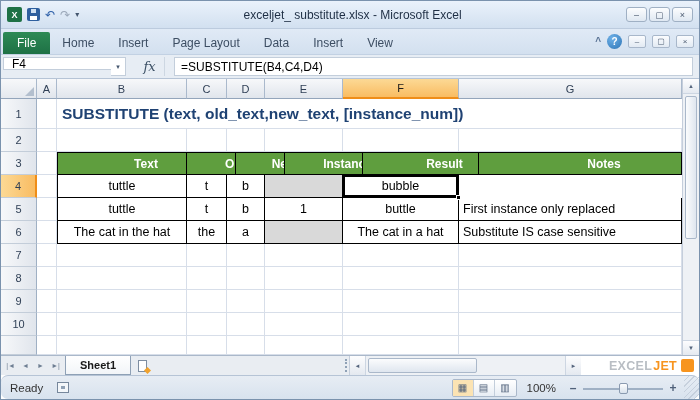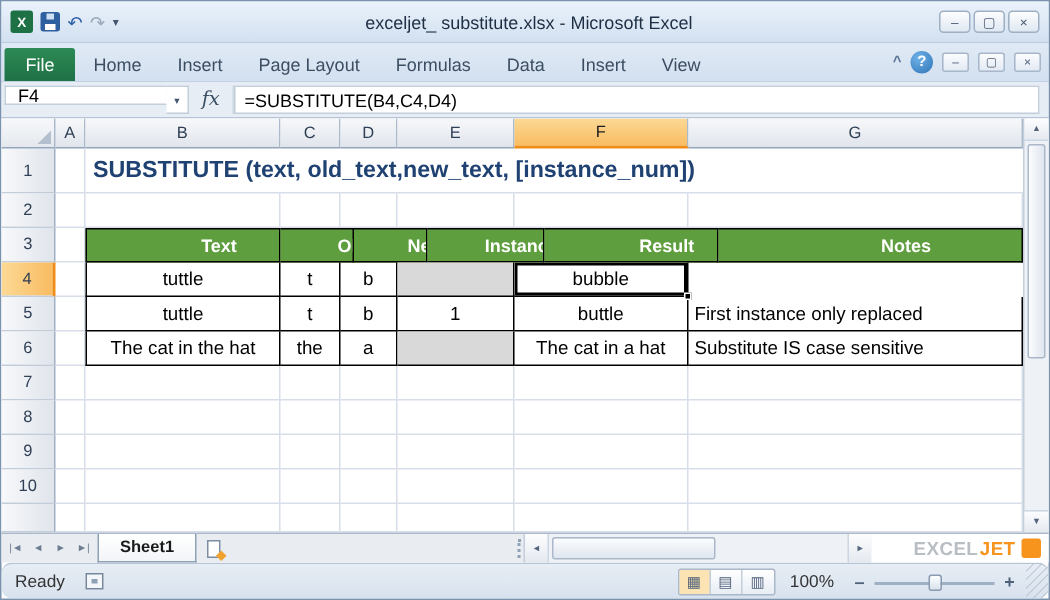--- a/index.html
+++ b/index.html
@@ -87,21 +87,21 @@
     border: 1px solid #c3cedb; border-right: none;
     font-size: 12px; display: flex; align-items: center; padding-left: 8px; color: #000;
   }
   .name-dd {
     width: 15px; margin: 2px 0; background: #fff; border: 1px solid #c3cedb; border-left: none;
     font-size: 7px; color: #44566e; display: flex; align-items: flex-end; justify-content: center; padding-bottom: 4px;
   }
   .fx {
     width: 30px; display: flex; align-items: center; justify-content: center;
     font-family: "DejaVu Serif", serif; font-style: italic; font-size: 13px; color: #3d5166;
-    border-right: 1px solid #cdd7e2; margin: 2px 0;
+    border-right: 1px solid #cdd7e2; margin: 2px 9px;
   }
   .formula-input {
     flex: 1; background: #fff; margin: 2px 6px 2px 0;
     border: 1px solid #c3cedb; font-size: 12px; color: #000;
     display: flex; align-items: center; padding-left: 6px;
   }
 
   
   .grid-wrap { flex: 1; display: flex; overflow: hidden; background: #fff; }
   .sheet { flex: 1; display: flex; flex-direction: column; overflow: hidden; }
@@ -279,21 +279,20 @@
       <span class="win-btn">▢</span>
       <span class="win-btn">×</span>
     </div>
   </div>
 
   <div class="ribbon-tabs">
     <div class="tab file-tab">File</div>
     <div class="tab">Home</div>
     <div class="tab">Insert</div>
     <div class="tab">Page Layout</div>
-    <div class="tab">Formulas</div>
     <div class="tab">Data</div>
     <div class="tab">Insert</div>
     <div class="tab">View</div>
     <div class="ribbon-right">
       <span class="rr-caret">^</span>
       <span class="help-btn">?</span>
       <span class="mini-win">–</span>
       <span class="mini-win">▢</span>
       <span class="mini-win">×</span>
     </div>

